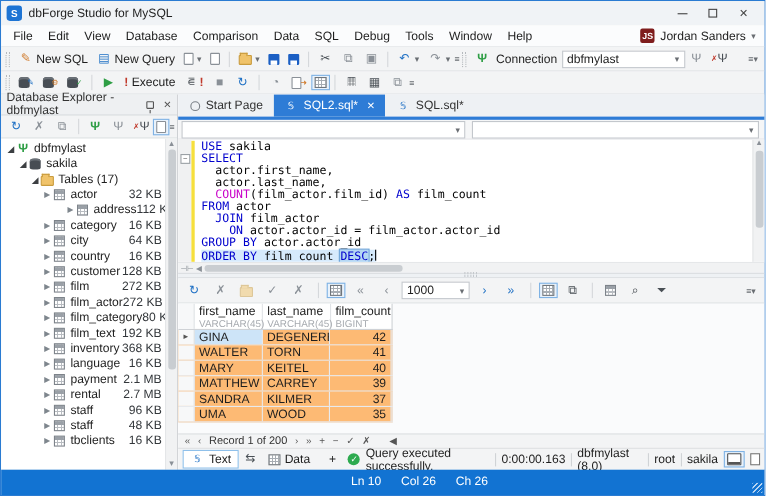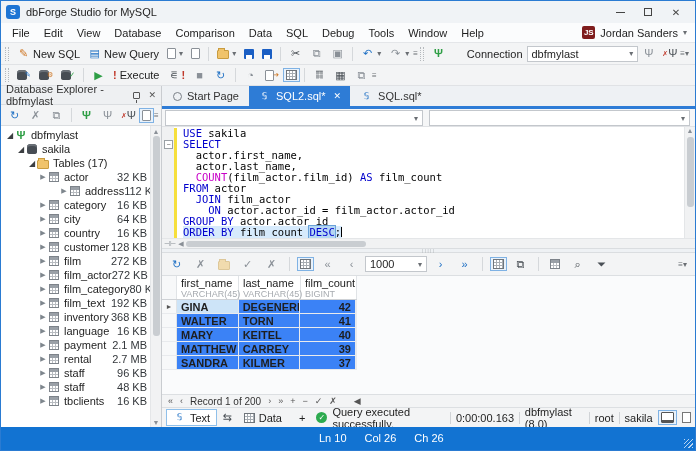--- a/index.html
+++ b/index.html
@@ -98,21 +98,21 @@
 
   
   .res-tb { height:23px; display:flex; align-items:center; background:#f3f4f5; border-bottom:1px solid #dcdfe2; padding:0 4px; gap:3px; flex:none; }
   .res-combo { width:62px; height:16px; }
   .ovf { margin-left:auto; color:#6a6e73; font-size:8px; padding-right:4px; }
   .grid { flex:1; display:flex; flex-direction:column; background:#fafbfc; overflow:hidden; min-height:0; }
   .gh { display:flex; height:24px; background:#fff; border-bottom:1px solid #cfd2d6; flex:none; width:195px; border-right:1px solid #cfd2d6; }
   .mcell { width:15px; flex:none; border-right:1px solid #e0e3e6; background:#f7f8f9; display:flex; align-items:center; justify-content:center; color:#555; font-size:7px; }
   .hcell { border-right:1px solid #e0e3e6; padding:1px 4px; display:flex; flex-direction:column; }
   .hname { color:#222; } .htype { font-size:9px; color:#a7abb0; }
-  .gr { display:flex; height:14px; border-bottom:1px solid #e8eaed; background:#3b82f6; width:195px; border-right:1px solid #e8eaed;font-weight:bold; }
+  .gr { display:flex; height:14px; border-bottom:1px solid #e8eaed; background:#fdba74; width:195px; border-right:1px solid #e8eaed; }
   .gcell { padding:0 4px; border-right:1px solid #e8eaed; display:flex; align-items:center; overflow:hidden; }
   .num { justify-content:flex-end; }
   .selcell { background:#cde4f8; }
   .grid-nav { height:13px; display:flex; align-items:center; background:#f3f4f5; border-top:1px solid #dcdfe2; font-size:9px; color:#555; gap:7px; padding:0 6px; flex:none; }
   .grid-nav .rs { font-size:10px; color:#333; }
 
   
   .bottom-row { height:20px; display:flex; align-items:center; background:#f3f4f5; border-top:1px solid #dcdfe2; padding:0 4px; gap:5px; flex:none; }
   .dtab { display:flex; align-items:center; gap:4px; padding:1px 6px; }
   .dtab.active { border:1px solid #8fc0ea; background:#fff; }
@@ -213,21 +213,21 @@
       </span>
     <span class="tbtn">
         <span class="ico gray">↷</span>
         <span class="dd-arr">▾</span>
       </span>
     <span class="dd-arr">≡</span>
     <span class="grip"></span>
     <span class="tbtn">
         <span class="ico i-plug">Ψ</span>
       </span>
-    <span style="margin:0 4px 0 18px">Connection</span>
+    <span style="margin:0 4px 0 2px">Connection</span>
     <span class="combo" style="width:112px">
       <span>dbfmylast</span>
       <span class="arr">▾</span>
     </span>
     <span class="tbtn">
         <span class="ico gray">Ψ</span>
       </span>
     <span class="tbtn">
         <span class="ico dk"><span class="red" style="font-size:7px">✗</span>Ψ</span>
       </span>
@@ -634,20 +634,26 @@
               <span class="gcell" style="width: 62px;">MATTHEW</span>
               <span class="gcell" style="width: 62px;">CARREY</span>
               <span class="gcell num" style="width: 56px;">39</span>
             </div>
             <div class="gr">
               <span class="mcell"></span>
               <span class="gcell" style="width: 62px; text-align: right;">SANDRA</span>
               <span class="gcell" style="width: 62px;">KILMER</span>
               <span class="gcell num" style="width: 56px;">37</span>
             </div>
+            <div class="gr">
+              <span class="mcell"></span>
+              <span class="gcell" style="width: 62px;">UMA</span>
+              <span class="gcell" style="width: 62px;">WOOD</span>
+              <span class="gcell num" style="width: 56px;">35</span>
+            </div>
           </div>
       </div>
 
       <div class="grid-nav">
         <span>«</span>
         <span>‹</span>
         <span class="rs">Record 1 of 200</span>
         <span>›</span>
         <span>»</span>
         <span>+</span>

